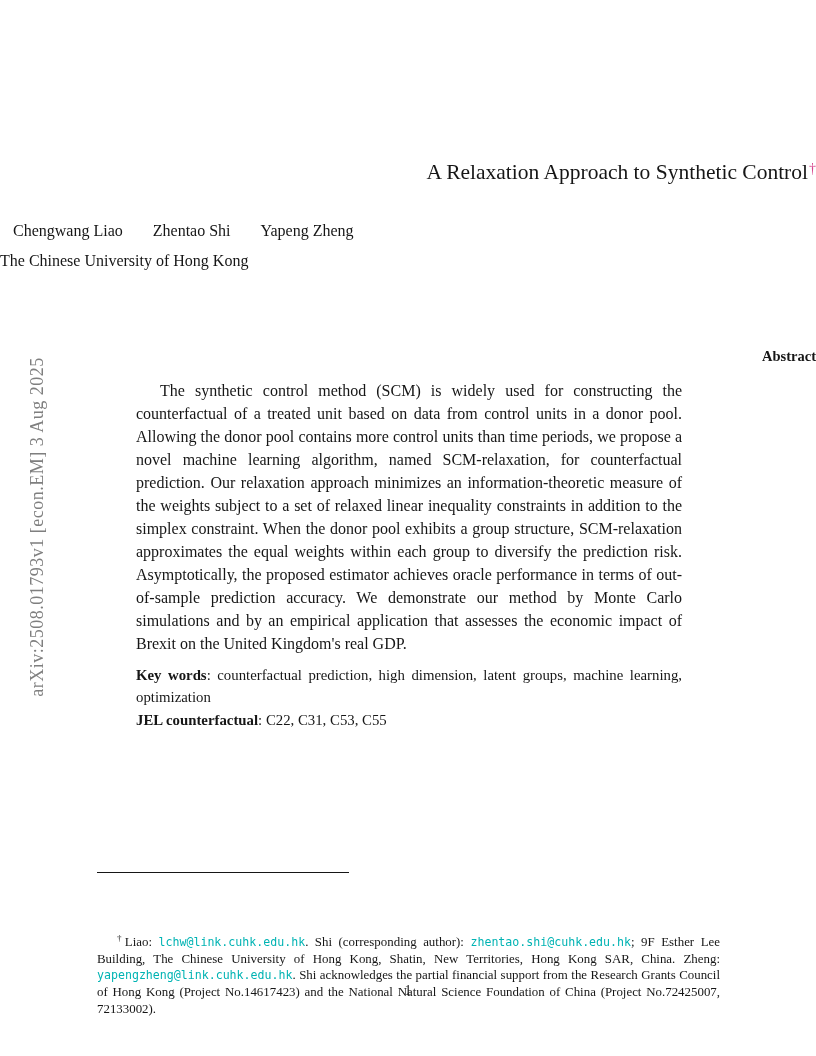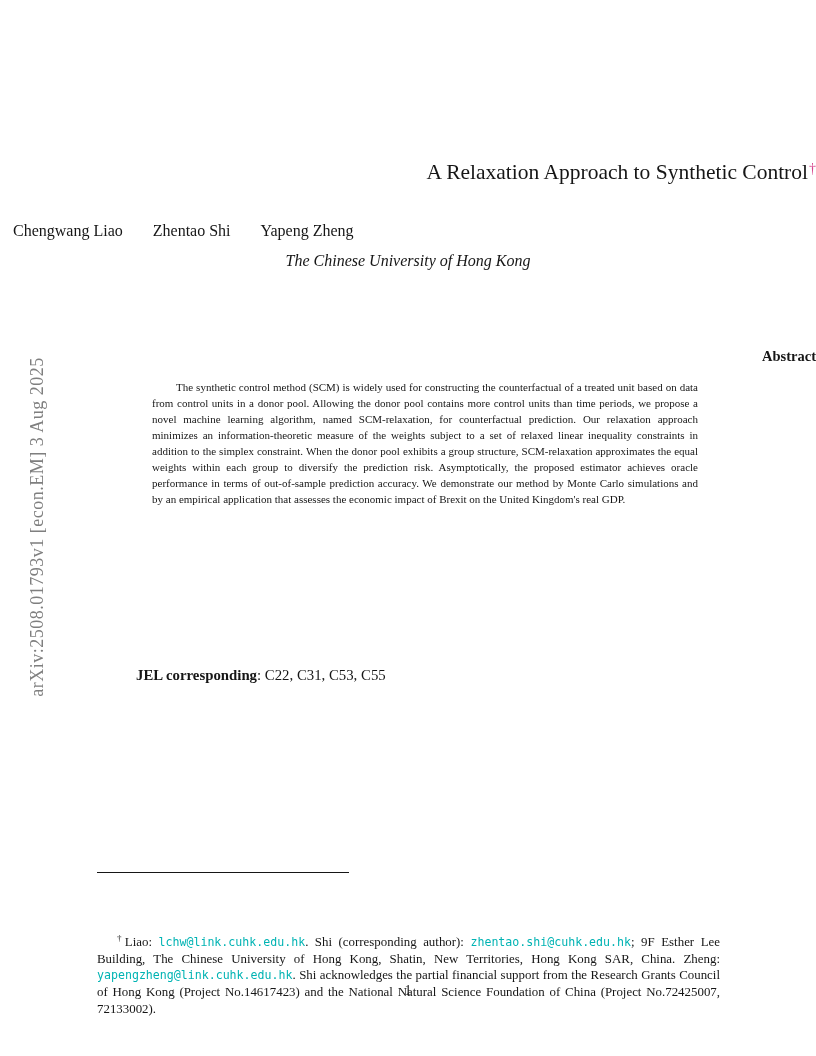--- a/index.html
+++ b/index.html
@@ -53,42 +53,40 @@
     width: 100%;
     font-size: 16px;
   }
   .authors .author { display: inline-block; margin: 0 13px; }
 
   .affiliation {
     position: absolute;
     top: 252px;
     left: 0;
     width: 100%;
-    text-align: center;
-    font-style: italic;
     font-size: 16px;
   }
 
   .abstract-heading {
     position: absolute;
     top: 348px;
     left: 0;
     width: 100%;
     text-align: right;
     font-weight: bold;
     font-size: 14.5px;
   }
 
   .abstract-body {
     position: absolute;
     top: 379px;
-    left: 152px;
+    left: 136px;
     width: 546px;
-    font-size: 11px;
-    line-height: 16px;
+    font-size: 16px;
+    line-height: 23px;
     text-align: justify;
   }
   .abstract-body p { text-indent: 24px; }
 
   .meta-block {
     position: absolute;
     top: 664px;
     left: 136px;
     width: 546px;
     font-size: 14.8px;
@@ -156,21 +154,22 @@
 
 <div class="affiliation">The Chinese University of Hong Kong</div>
 
 <div class="abstract-heading">Abstract</div>
 
 <div class="abstract-body">
   <p>The synthetic control method (SCM) is widely used for constructing the counterfactual of a treated unit based on data from control units in a donor pool. Allowing the donor pool contains more control units than time periods, we propose a novel machine learning algorithm, named SCM-relaxation, for counterfactual prediction. Our relaxation approach minimizes an information-theoretic measure of the weights subject to a set of relaxed linear inequality constraints in addition to the simplex constraint. When the donor pool exhibits a group structure, SCM-relaxation approximates the equal weights within each group to diversify the prediction risk. Asymptotically, the proposed estimator achieves oracle performance in terms of out-of-sample prediction accuracy. We demonstrate our method by Monte Carlo simulations and by an empirical application that assesses the economic impact of Brexit on the United Kingdom's real GDP.</p>
 </div>
 
 <div class="meta-block">
-  <p class="meta-line jel-line"><span class="meta-label">JEL corresponding</span><span>: C22, C31, C53, C55</span></p>
+  <p class="meta-line"><span class="meta-label">Key words</span><span>: counterfactual prediction, high dimension, latent groups, machine learning, optimization</span></p>
+  <p class="meta-line jel-line"><span class="meta-label">JEL counterfactual</span><span>: C22, C31, C53, C55</span></p>
 </div>
 
 <hr class="footnote-rule">
 
 <div class="footnote">
   <p><span class="fn-dagger">†</span><span>Liao: </span><a class="email-link">lchw@link.cuhk.edu.hk</a><span>.  Shi (corresponding author): </span><a class="email-link">zhentao.shi@cuhk.edu.hk</a><span>; 9F Esther Lee Building, The Chinese University of Hong Kong, Shatin, New Territories, Hong Kong SAR, China. Zheng: </span><a class="email-link">yapengzheng@link.cuhk.edu.hk</a><span>. Shi acknowledges the partial financial support from the Research Grants Council of Hong Kong (Project No.14617423) and the National Natural Science Foundation of China (Project No.72425007, 72133002).</span></p>
 </div>
 
 <div class="page-number">1</div>
 

